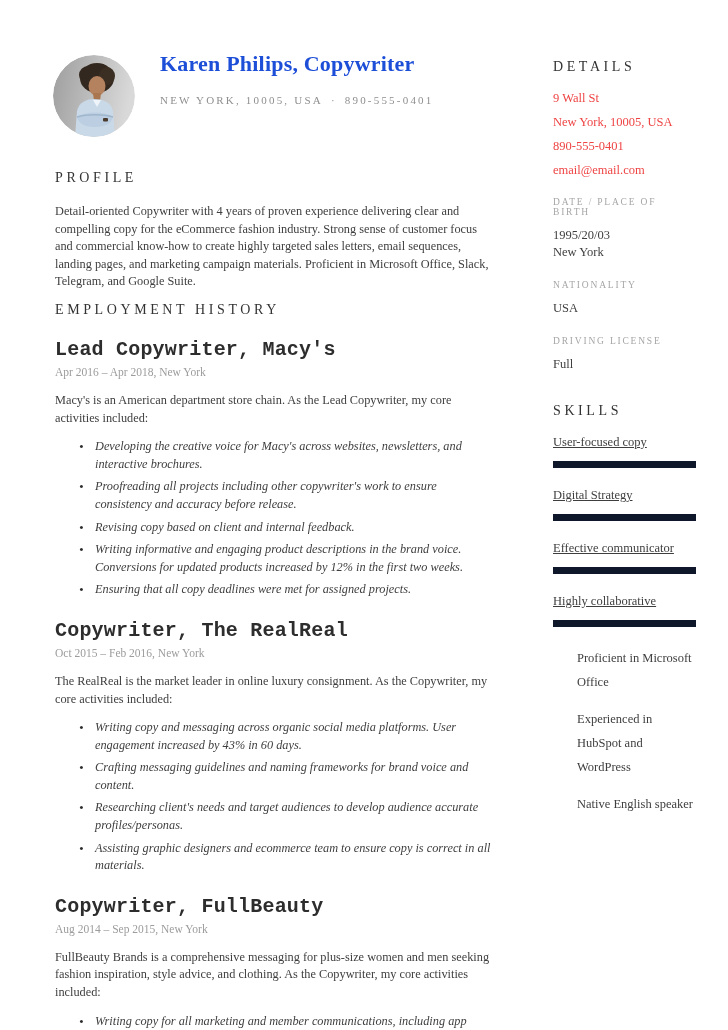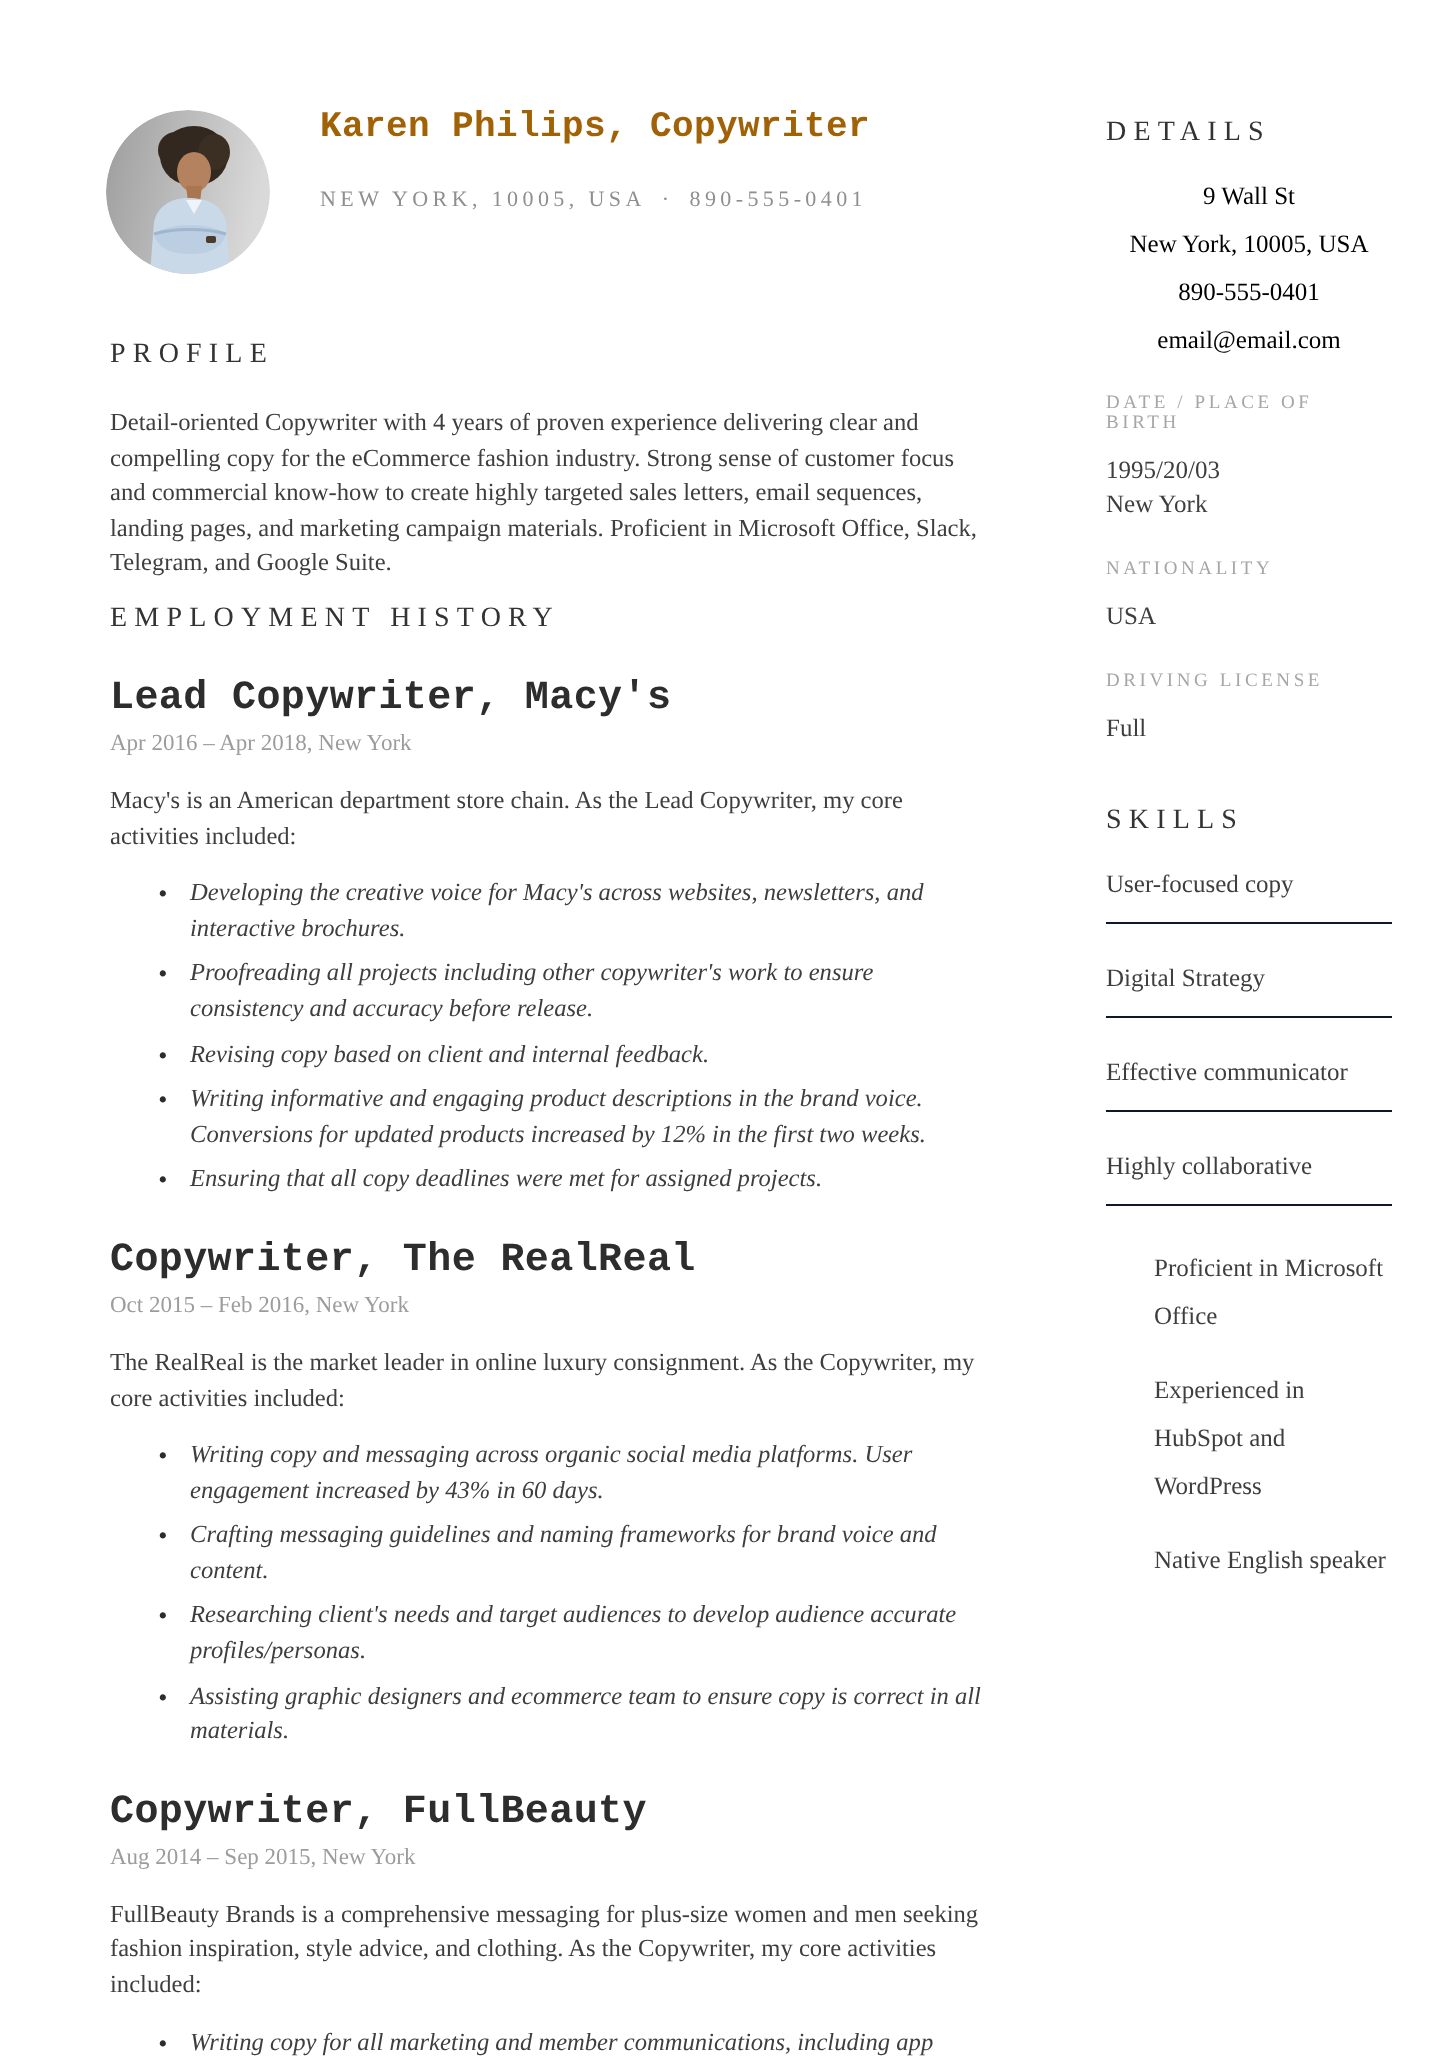--- a/index.html
+++ b/index.html
@@ -11,22 +11,22 @@
     color: #3e3e3e;
     overflow: hidden;
   }
   .photo {
     position: absolute; left: 53px; top: 55px;
     width: 82px; height: 82px; border-radius: 50%;
     overflow: hidden;
   }
   .header-text { position: absolute; left: 160px; top: 49px; width: 360px; }
   h1.name {
-    margin: 0; font-size: 18px; line-height: 30px;
-    font-weight: 700; color: #a16207; letter-spacing: 0.2px; font-family: Liberation Mono, monospace;
+    margin: 0; font-size: 22px; line-height: 30px;
+    font-weight: 700; color: #1d4ed8; letter-spacing: 0.2px;
   }
   .meta {
     margin-top: 15px; font-size: 11px; letter-spacing: 2.2px;
     color: #8f8f8f; white-space: nowrap;
   }
   .meta .sep { margin: 0 8px; color: #8f8f8f; }
 
   .main { position: absolute; left: 55px; top: 170px; width: 438px; }
   h2.section {
     margin: 0 0 17px 0; font-size: 14px; font-weight: 400;
@@ -46,29 +46,29 @@
     position: relative; padding-left: 40px;
     font-size: 12.3px; line-height: 17.6px; margin-bottom: 5px; color: #3e3e3e;
   }
   ul.bullets li::before {
     content: "\2022"; position: absolute; left: 24px; top: 0;
     font-size: 13px; color: #2d2d2d;
   }
 
   .side { position: absolute; left: 553px; top: 59px; width: 143px; }
   .side h2.section { margin-bottom: 15px; }
-  .detail-line { font-size: 12.5px; line-height: 16px; margin-bottom: 8px; color: #000000; text-align: center; }
+  .detail-line { font-size: 12.5px; line-height: 16px; margin-bottom: 8px; color: #ef4444; }
   .side-label {
     font-size: 9.5px; letter-spacing: 1.8px; color: #a6a6a6;
     margin: 19px 0 10px 0;
   }
   .tight-line { font-size: 12.5px; line-height: 17px; color: #3e3e3e; }
   .skills-block { margin-top: 30px; }
   .skill { font-size: 12.5px; color: #3e3e3e; margin-bottom: 19px; line-height: 17px; }
-  .skill.with-rule { border-bottom: 1px solid #0f172a; padding-bottom: 10px; }
+  .skill.with-rule { border-bottom: 7px solid #0f172a; padding-bottom: 10px; text-decoration: underline; }
   .skill.multi { line-height: 24px; margin-bottom: 13px; margin-left: 24px; }
 </style>
 </head>
 <body>
 
 <div class="photo">
   <svg width="82" height="82" viewBox="0 0 82 82">
     <defs>
       <linearGradient id="bgGrad" x1="0" y1="0" x2="1" y2="0.2">
         <stop offset="0" stop-color="#9d9d9d"></stop>

